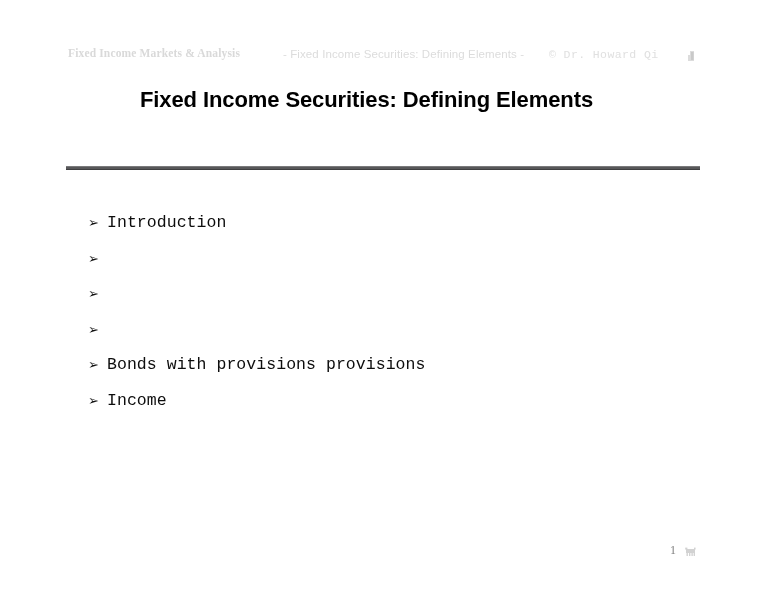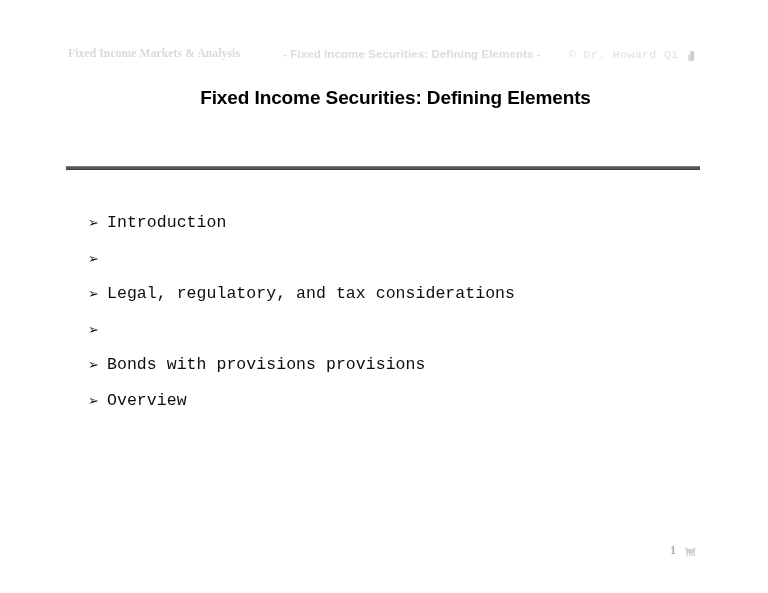--- a/index.html
+++ b/index.html
@@ -39,36 +39,35 @@
     font-size: 11.5px;
     color: #d9d9d9;
     letter-spacing: 0.15px;
     white-space: nowrap;
   }
   .hdr-center {
     position: absolute;
     left: 283px;
     top: 1px;
     font-family: "Liberation Sans", sans-serif;
-    font-weight: bold;
+    font-weight: normal;
     font-size: 11.5px;
     color: #dcdcdc;
     letter-spacing: 0.1px;
     white-space: nowrap;
   }
   .hdr-right {
     position: absolute;
     left: 549px;
     top: 1px;
     font-family: "Liberation Mono", monospace;
     font-size: 11.5px;
     color: #e0e0e0;
     letter-spacing: 0.4px;
     white-space: nowrap;
-    margin-left: 20px;
   }
   .hdr-mark {
     position: absolute;
     left: 685px;
     top: 2px;
     width: 12px;
     height: 14px;
     color: #d5d5d5;
     font-family: "Liberation Sans", sans-serif;
     font-size: 13px;
@@ -79,24 +78,23 @@
 
   
   .slide-title {
     position: absolute;
     top: 87px;
     left: 0;
     width: 733px;
     text-align: center;
     font-family: "Liberation Sans", sans-serif;
     font-weight: bold;
-    font-size: 19px;
+    font-size: 22px;
     color: #000000;
     letter-spacing: -0.1px;
-    margin-left: 29px;
   }
 
   
   .divider {
     position: absolute;
     top: 166px;
     left: 66px;
     width: 634px;
     height: 4px;
     background: #58585a;
@@ -192,35 +190,34 @@
       <span class="bullet-marker">➢</span>
       <span class="bullet-text">Introduction</span>
     </div>
 
     <div class="bullet-item">
       <span class="bullet-marker">➢</span>
     </div>
 
     <div class="bullet-item">
       <span class="bullet-marker">➢</span>
-      <span class="bullet-text">Legal, regulatory, and tax considerations</span>
     </div>
 
     <div class="bullet-item">
       <span class="bullet-marker">➢</span>
     </div>
 
     <div class="bullet-item">
       <span class="bullet-marker">➢</span>
       <span class="bullet-text">Bonds with provisions provisions</span>
     </div>
 
     <div class="bullet-item">
       <span class="bullet-marker">➢</span>
-      <span class="bullet-text">Overview</span>
+      <span class="bullet-text">Income</span>
     </div>
 
   </div>
 
   <div class="slide-footer">
     <div class="page-number">1</div>
     <div class="footer-mark">
       <svg width="13" height="11" viewBox="0 0 13 11" aria-hidden="true">
         <rect x="2" y="3" width="9" height="4" fill="#d2d2d2"></rect>
         <rect x="2.5" y="6.5" width="1.4" height="3.5" fill="#d2d2d2"></rect>

